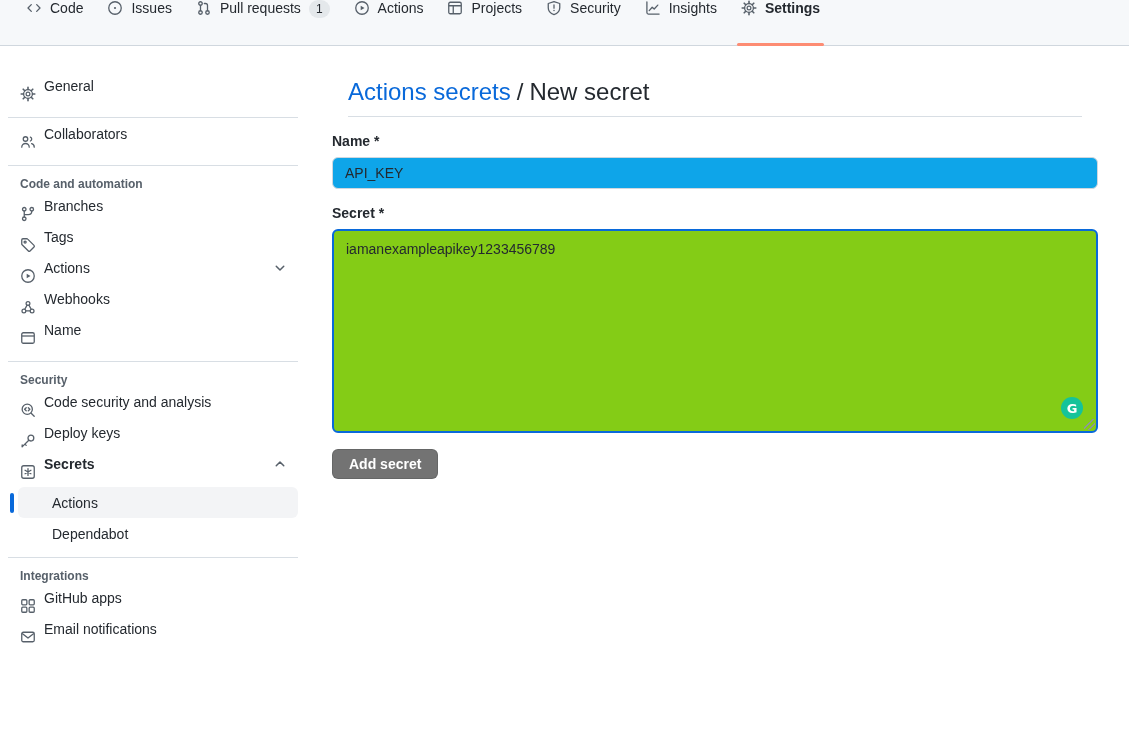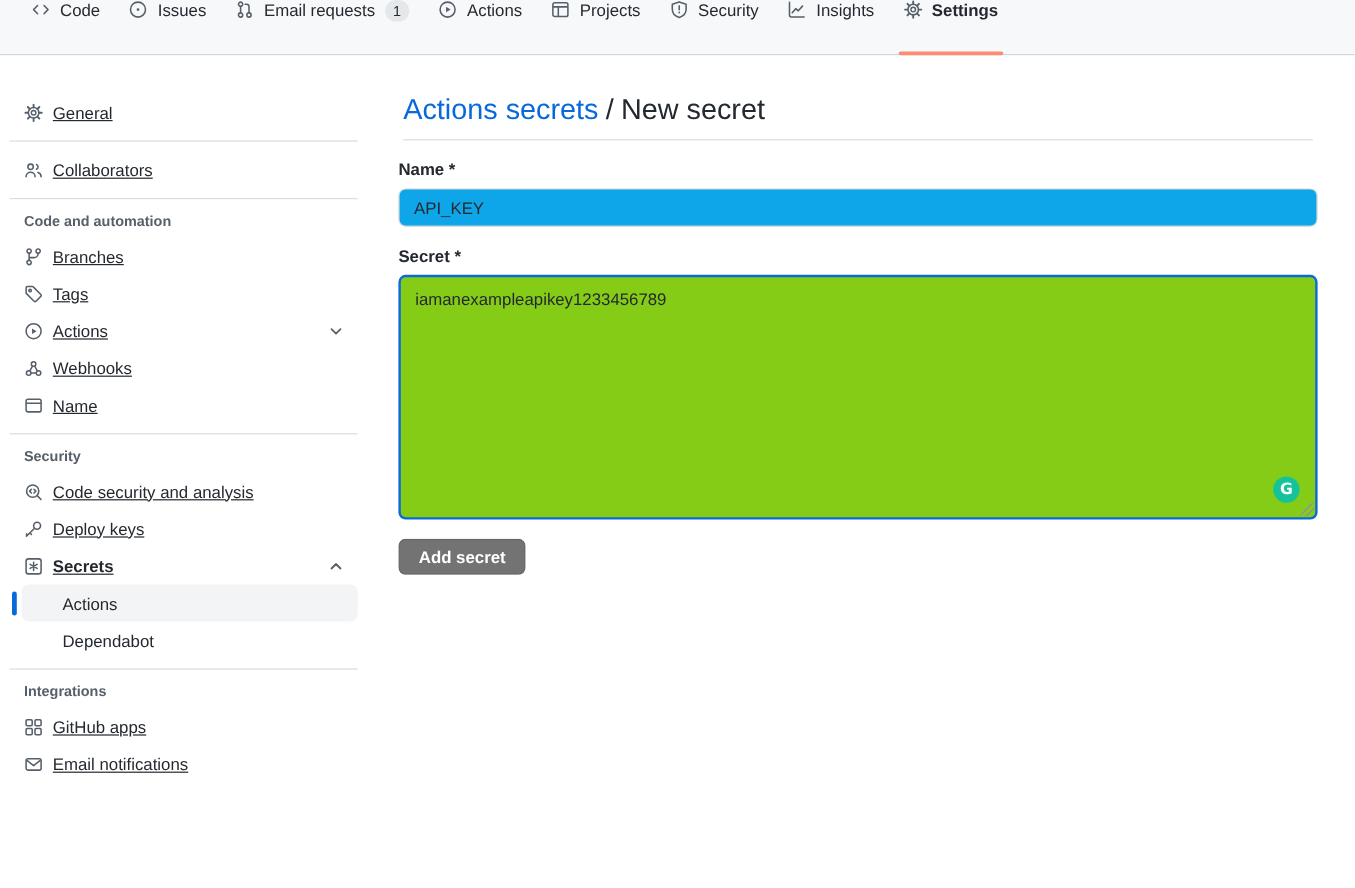--- a/index.html
+++ b/index.html
@@ -28,23 +28,23 @@
     height:3px; border-radius:3px; background:#fd8c73;
   }
   .nav-badge {
     background:rgba(175,184,193,.25); color:#24292f; font-size:12px;
     border-radius:10px; padding:1px 7px; line-height:16px;
   }
 
   
   .sidebar { position:absolute; top:78px; left:8px; width:290px; }
   .side-item {
-    position:relative; display:flex; align-items:center; gap:8px;
+    position:relative; display:flex; gap:8px;
     height:31px; padding:0 10px 0 12px; border-radius:6px;
-    color:#24292f; cursor:pointer;text-decoration:underline;
+    color:#24292f; cursor:pointer;
   }
   .side-item .sicon { color:#57606a; display:flex; align-items:center; }
   .side-item .chev { margin-left:auto; color:#57606a; display:flex; }
   .side-item.bold { font-weight:700; }
   .side-divider { border:0; border-top:1px solid #d8dee4; margin:8px 0; }
   .side-header {
     font-size:12px; font-weight:700; color:#57606a;
     padding-left:12px; margin:10px 0 6px; line-height:16px;
   }
   .sub-items { margin-left:10px; }
@@ -54,21 +54,21 @@
   }
   .sub-item.selected { background:#f3f4f6; }
   .sub-item.selected::before {
     content:""; position:absolute; left:-8px; top:50%; transform:translateY(-50%);
     width:4px; height:20px; border-radius:2px; background:#0969da;
   }
 
   
   .main { position:absolute; left:332px; top:64px; width:766px; }
   .crumb {
-    font-size:24px; font-weight:400; margin:12px 4px 0; line-height:32px;
+    font-size:24px; font-weight:400; margin:12px 16px 0; line-height:32px;
     padding-bottom:8px; border-bottom:1px solid #d8dee4;
   }
   .crumb-link { color:#0969da; cursor:pointer; }
   .crumb-sep { color:#24292f; margin:0 6px; }
   .field-label { font-weight:700; margin-top:16px; line-height:16px; }
   .name-input {
     margin-top:8px; width:100%; height:32px; padding:0 12px;
     font-family:inherit; font-size:14px; color:#24292f;
     border:1px solid #d0d7de; border-radius:6px; background:#0ea5e9; outline:none;
   }
@@ -216,21 +216,21 @@
         </svg>
       </span>
     <span>Issues</span>
   </div>
   <div class="nav-item">
     <span class="nicon">
         <svg class="ico" viewBox="0 0 16 16">
           <use href="#sym-pr"></use>
         </svg>
       </span>
-    <span>Email requests</span>
+    <span>Pull requests</span>
     <span class="nav-badge">1</span>
   </div>
   <div class="nav-item">
     <span class="nicon">
         <svg class="ico" viewBox="0 0 16 16">
           <use href="#sym-play"></use>
         </svg>
       </span>
     <span>Actions</span>
   </div>

